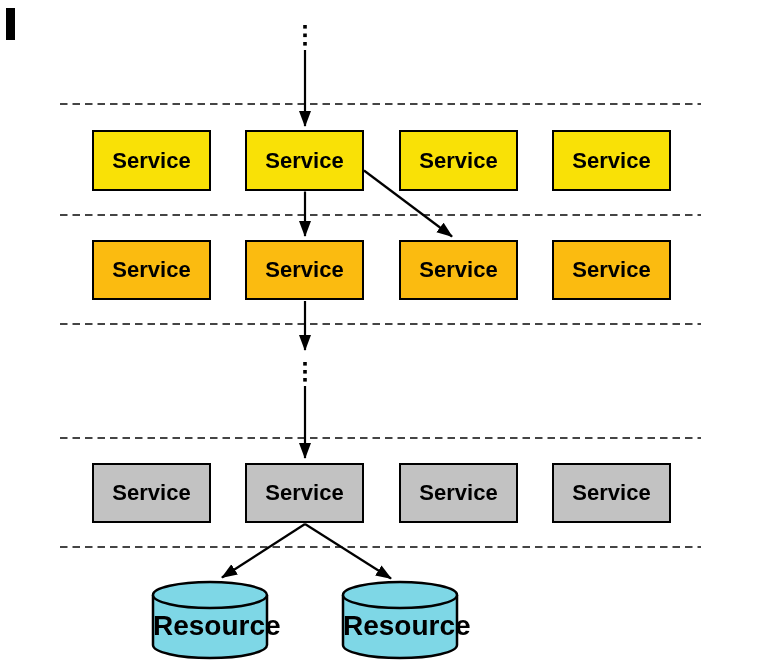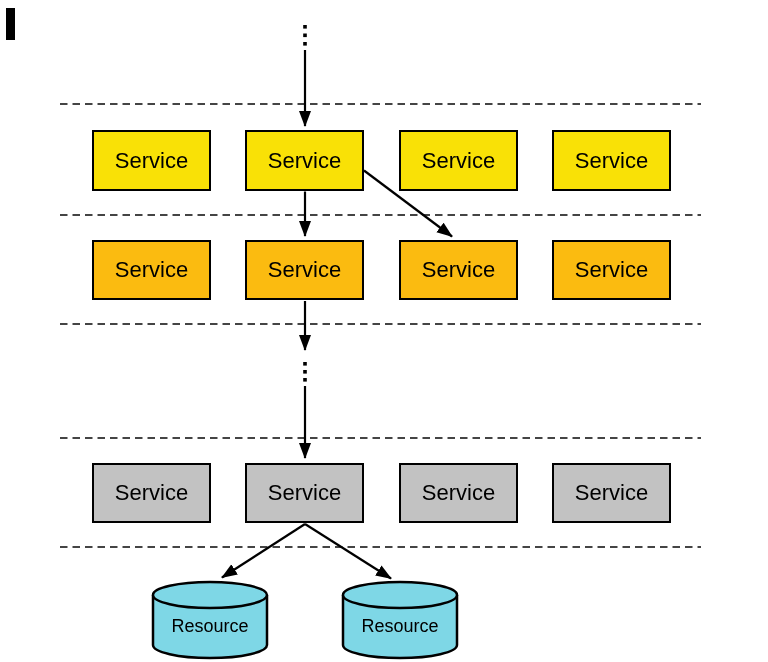--- a/index.html
+++ b/index.html
@@ -1,32 +1,32 @@
 <!DOCTYPE html>
 <html><head>
 <meta charset="utf-8">
 <style>
   html,body { margin:0; padding:0; background:#ffffff; }
   .canvas {
     position:relative; width:704px; height:662px; background:#ffffff;
-    font-family:"Liberation Sans", sans-serif; overflow:hidden;
+    font-family:"Liberation Sans", sans-serif; overflow:hidden;font-weight:bold;
   }
   .overlay { position:absolute; left:0; top:0; }
   .svc {
     position:absolute; width:119px; box-sizing:border-box;
     border:2.5px solid #000; display:flex; align-items:center; justify-content:center;
     font-size:22px; color:#000; line-height:1;
   }
   .row1 { top:130px; height:61px; }
   .row2 { top:240px; height:60px; }
   .row3 { top:463px; height:60px; }
   .c1 { left:92px; } .c2 { left:245px; } .c3 { left:399px; } .c4 { left:552px; }
   .res-label {
     position:absolute; width:114px; top:613px; height:26px; line-height:26px;
-    text-align:center; font-size:18px; color:#000;
+    text-align:center; font-size:28px; color:#000;
   }
   .edge-bar { position:absolute; left:6px; top:8px; width:9px; height:32px; background:#000; }
 </style>
 </head>
 <body>
 
 <div class="canvas">
 
   <svg class="overlay" width="768" height="662" viewBox="0 0 768 662">
     <defs>

